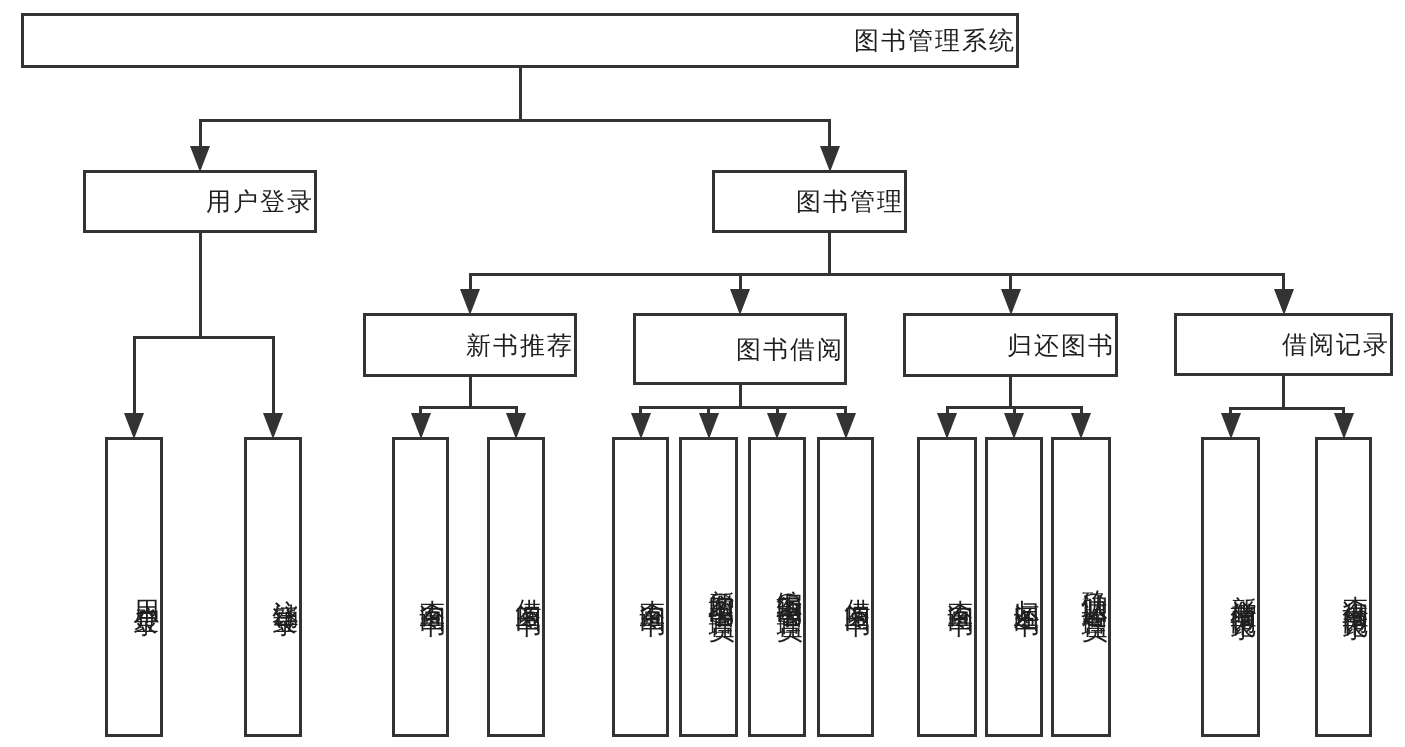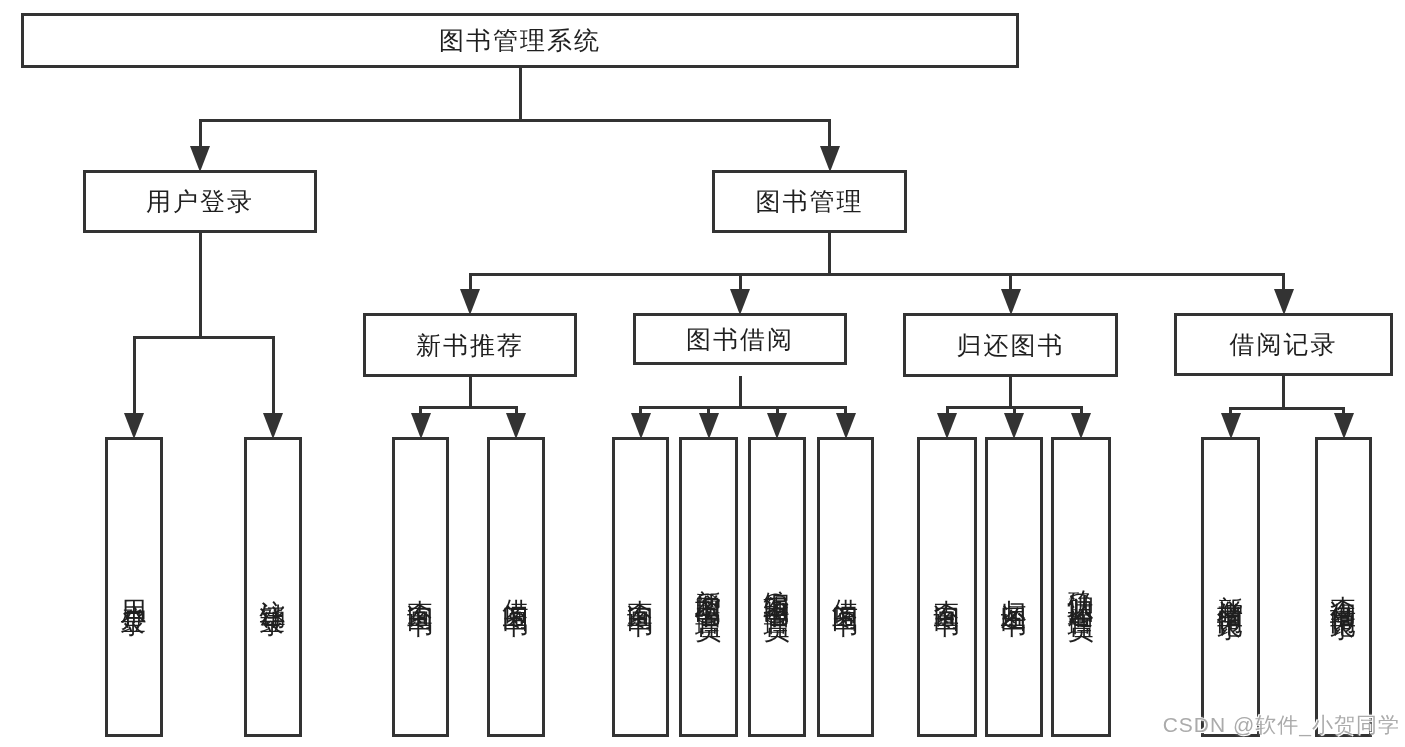--- a/index.html
+++ b/index.html
@@ -11,21 +11,21 @@
     overflow: hidden;
     font-family: "Liberation Sans", "DejaVu Sans", sans-serif;
   }
   .node {
     position: absolute;
     box-sizing: border-box;
     background: #ffffff;
     border: 3px solid #333333;
     display: flex;
     align-items: center;
-    justify-content: center;
+    justify-content: flex-end;
     z-index: 2;
   }
   .node .lbl {
     color: #1f1f1f;
     white-space: nowrap;
   }
   .node.h .lbl {
     font-size: 25px;
     letter-spacing: 2px;
   }
@@ -58,34 +58,33 @@
     letter-spacing: 1px;
     text-shadow: 1px 1px 0 #ffffff, -1px -1px 0 #ffffff, 0 0 3px #ffffff;
     z-index: 3;
     white-space: nowrap;
   }
 </style>
 </head>
 <body>
 
 <div id="canvas">
-  <div class="watermark">CSDN @软件_小贺同学</div>
 <div class="node h" style="left: 21px; top: 13px; width: 998px; height: 55px;">
       <span class="lbl">图书管理系统</span>
     </div>
     <div class="node h" style="left: 83px; top: 170px; width: 234px; height: 63px;">
       <span class="lbl">用户登录</span>
     </div>
     <div class="node h" style="left: 712px; top: 170px; width: 195px; height: 63px;">
       <span class="lbl">图书管理</span>
     </div>
     <div class="node h" style="left: 363px; top: 313px; width: 214px; height: 64px;">
       <span class="lbl">新书推荐</span>
     </div>
-    <div class="node h" style="left: 633px; top: 313px; width: 214px; height: 52px;">
+    <div class="node h" style="left: 633px; top: 313px; width: 214px; height: 72px;">
       <span class="lbl">图书借阅</span>
     </div>
     <div class="node h" style="left: 903px; top: 313px; width: 215px; height: 64px;">
       <span class="lbl">归还图书</span>
     </div>
     <div class="node h" style="left: 1174px; top: 313px; width: 219px; height: 63px;">
       <span class="lbl">借阅记录</span>
     </div>
     <div class="node v" style="left: 105px; top: 437px; width: 58px; height: 300px;">
       <span class="lbl">用户登录</span>

